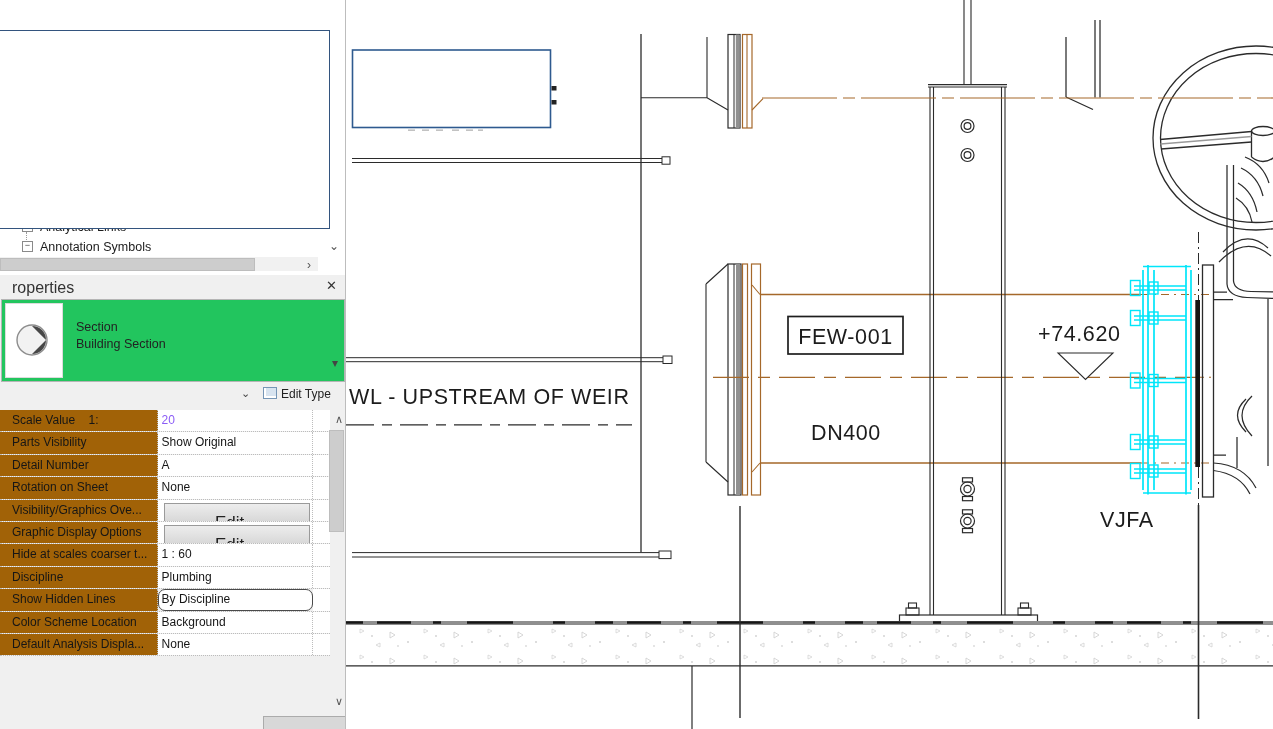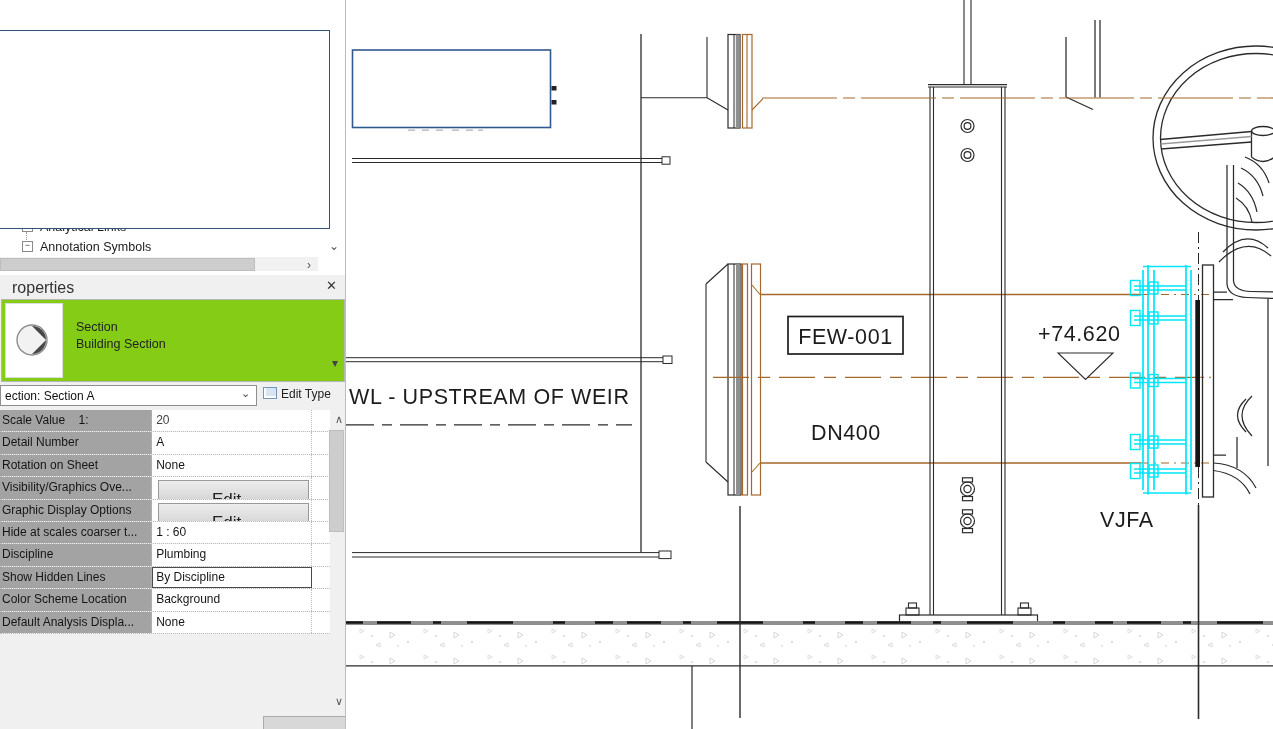--- a/index.html
+++ b/index.html
@@ -24,38 +24,38 @@
   .hscroll{position:absolute;left:0;top:257px;width:318px;height:14px;background:#f1f1f1;}
   .hthumb{position:absolute;left:0;top:1px;width:253px;height:11px;background:#cdcdcd;border:1px solid #bdbdbd;}
   .harrow{position:absolute;left:307px;top:258px;font-size:12px;color:#555;}
   .varrow{position:absolute;left:329px;top:239px;font-size:12px;color:#555;}
 
   
   .props{position:absolute;left:0;top:275px;width:345px;height:454px;background:#f0f0f0;overflow:hidden;}
   .props-header{position:absolute;left:0;top:0;width:345px;height:24px;}
   .props-title{position:absolute;left:4px;top:4px;font-size:16px;color:#333;margin-left:8px;}
   .props-close{position:absolute;right:8px;top:3px;font-size:13px;color:#333;cursor:default;}
-  .type-box{position:absolute;left:1px;top:24px;width:342px;height:81px;background:#84cc16;border:1px solid #b5b5b5;}
+  .type-box{position:absolute;left:1px;top:24px;width:342px;height:81px;background:#22c55e;border:1px solid #b5b5b5;}
   .type-icon-cell{position:absolute;left:3px;top:3px;width:56px;height:73px;background:#fff;border:1px solid #dcdcdc;}
   .type-line{position:absolute;left:74px;font-size:12.5px;color:#222;}
   .type-caret{position:absolute;right:6px;top:56px;font-size:12px;color:#444;}
   .combo{position:absolute;left:0;top:110px;width:257px;height:21px;background:#fff;border:1px solid #8f8f8f;
          font-size:12px;color:#111;line-height:20px;padding-left:4px;box-sizing:border-box;}
   .combo-caret{position:absolute;left:241px;top:112px;font-size:11px;color:#444;}
   .edit-type{position:absolute;left:263px;top:112px;font-size:12px;color:#222;}
   .et-icon{display:inline-block;width:12px;height:10px;background:#d8e4f0;border:1px solid #7696b6;
            box-shadow:inset 2px -2px 0 #fff;vertical-align:-1px;margin-right:4px;}
   .grid{position:absolute;left:0;top:135px;width:330px;}
   .prow{display:flex;height:21.4px;border-bottom:1px dotted #bcbcbc;}
-  .plabel{width:149px;padding:3px 2px 0 2px;font-size:12px;color:#161616;background:#a3a3a3;
+  .plabel{width:149px;padding:3px 2px 0 12px;font-size:12px;color:#161616;background:#a16207;
           border-right:1px dotted #bcbcbc;white-space:pre;overflow:hidden;}
   .pvalue{width:157px;background:#fff;font-size:12px;color:#161616;padding:3px 0 0 4px;
           border-right:1px dotted #bcbcbc;overflow:hidden;white-space:nowrap;}
-  .pvalue.gray{color:#404040;}
-  .pvalue.sel{outline:1px solid #4a4a4a;outline-offset:-1px;}
+  .pvalue.gray{color:#8b5cf6;}
+  .pvalue.sel{outline:1px solid #4a4a4a;outline-offset:-1px;border-radius:7px;}
   .pbtn{display:block;width:97%;height:19px;margin:0 auto;background:linear-gradient(#ededed,#d7d7d7);
         border:1px solid #9a9a9a;font-size:17px;color:#222;font-family:"Liberation Sans",sans-serif;padding:9px;}
   .spare{width:18px;background:#fff;}
   .vscroll{position:absolute;right:0;top:137px;width:15px;height:292px;background:#f0f0f0;}
   .vthumb{position:absolute;right:1px;top:155px;width:13px;height:100px;background:#cdcdcd;border:1px solid #bdbdbd;}
   .vs-up{position:absolute;right:2px;top:138px;font-size:11px;color:#555;}
   .vs-down{position:absolute;right:2px;top:420px;font-size:11px;color:#555;}
   .corner-box{position:absolute;left:263px;top:441px;width:82px;height:13px;background:#d8d8d8;border:1px solid #ababab;}
 
   
@@ -274,30 +274,32 @@
         <svg width="54" height="71">
           <circle cx="26" cy="36" r="15" fill="#f2f2f2" stroke="#8c8c8c" stroke-width="1.4"></circle>
           <path d="M26,22 a14,14 0 0 1 0,28 l14,-14 z" fill="#474747"></path>
         </svg>
       </span>
       <span class="type-line" style="top:20px;">Section</span>
       <span class="type-line" style="top:37px;">Building Section</span>
       <span class="type-caret">▾</span>
     </div>
 
-    <div class="combo">
-      <span>ection: Section A</span>
-    </div>
     <span class="combo-caret">⌄</span>
     <span class="edit-type"><span class="et-icon"></span><span>Edit Type</span></span>
 
     <div class="grid" id="prop-rows">
         <div class="prow">
           <div class="plabel">Scale Value    1:</div>
           <div class="pvalue gray">20</div>
+          <div class="spare"></div>
+        </div>
+        <div class="prow">
+          <div class="plabel">Parts Visibility</div>
+          <div class="pvalue">Show Original</div>
           <div class="spare"></div>
         </div>
         <div class="prow">
           <div class="plabel">Detail Number</div>
           <div class="pvalue">A</div>
           <div class="spare"></div>
         </div>
         <div class="prow">
           <div class="plabel">Rotation on Sheet</div>
           <div class="pvalue">None</div>

